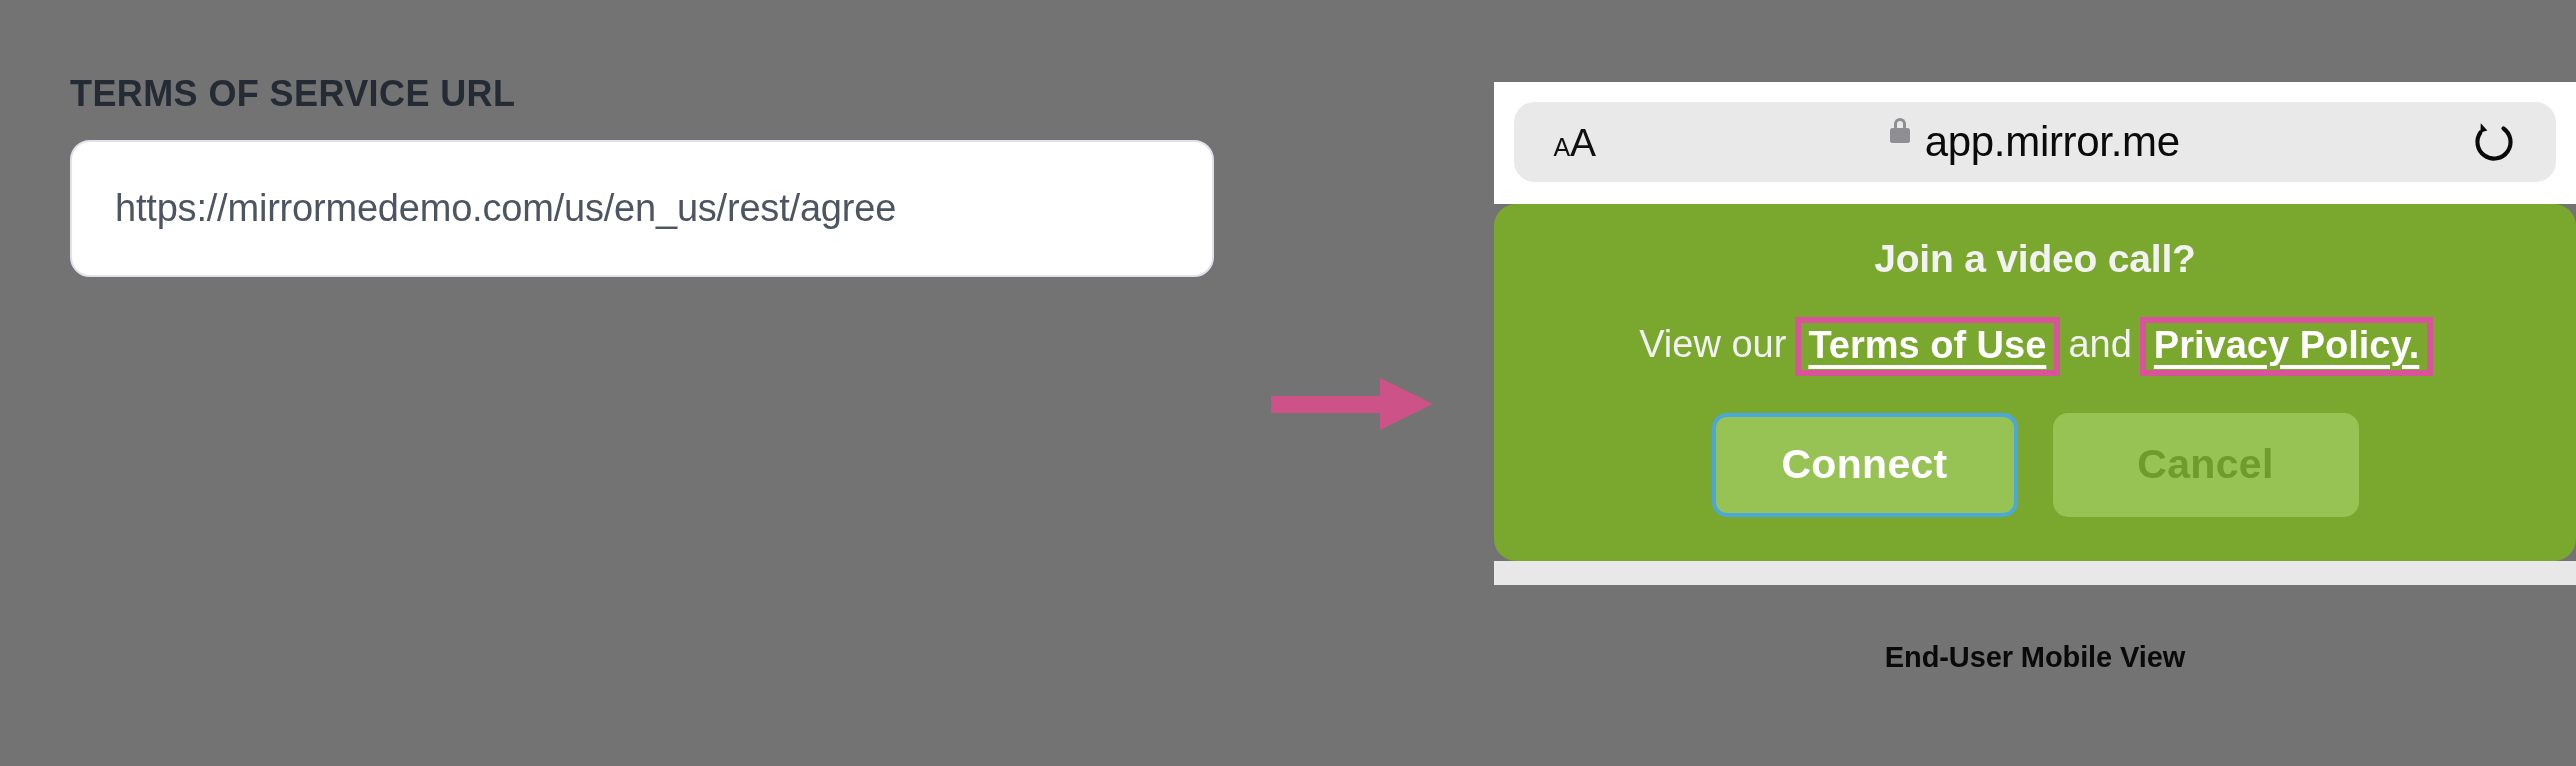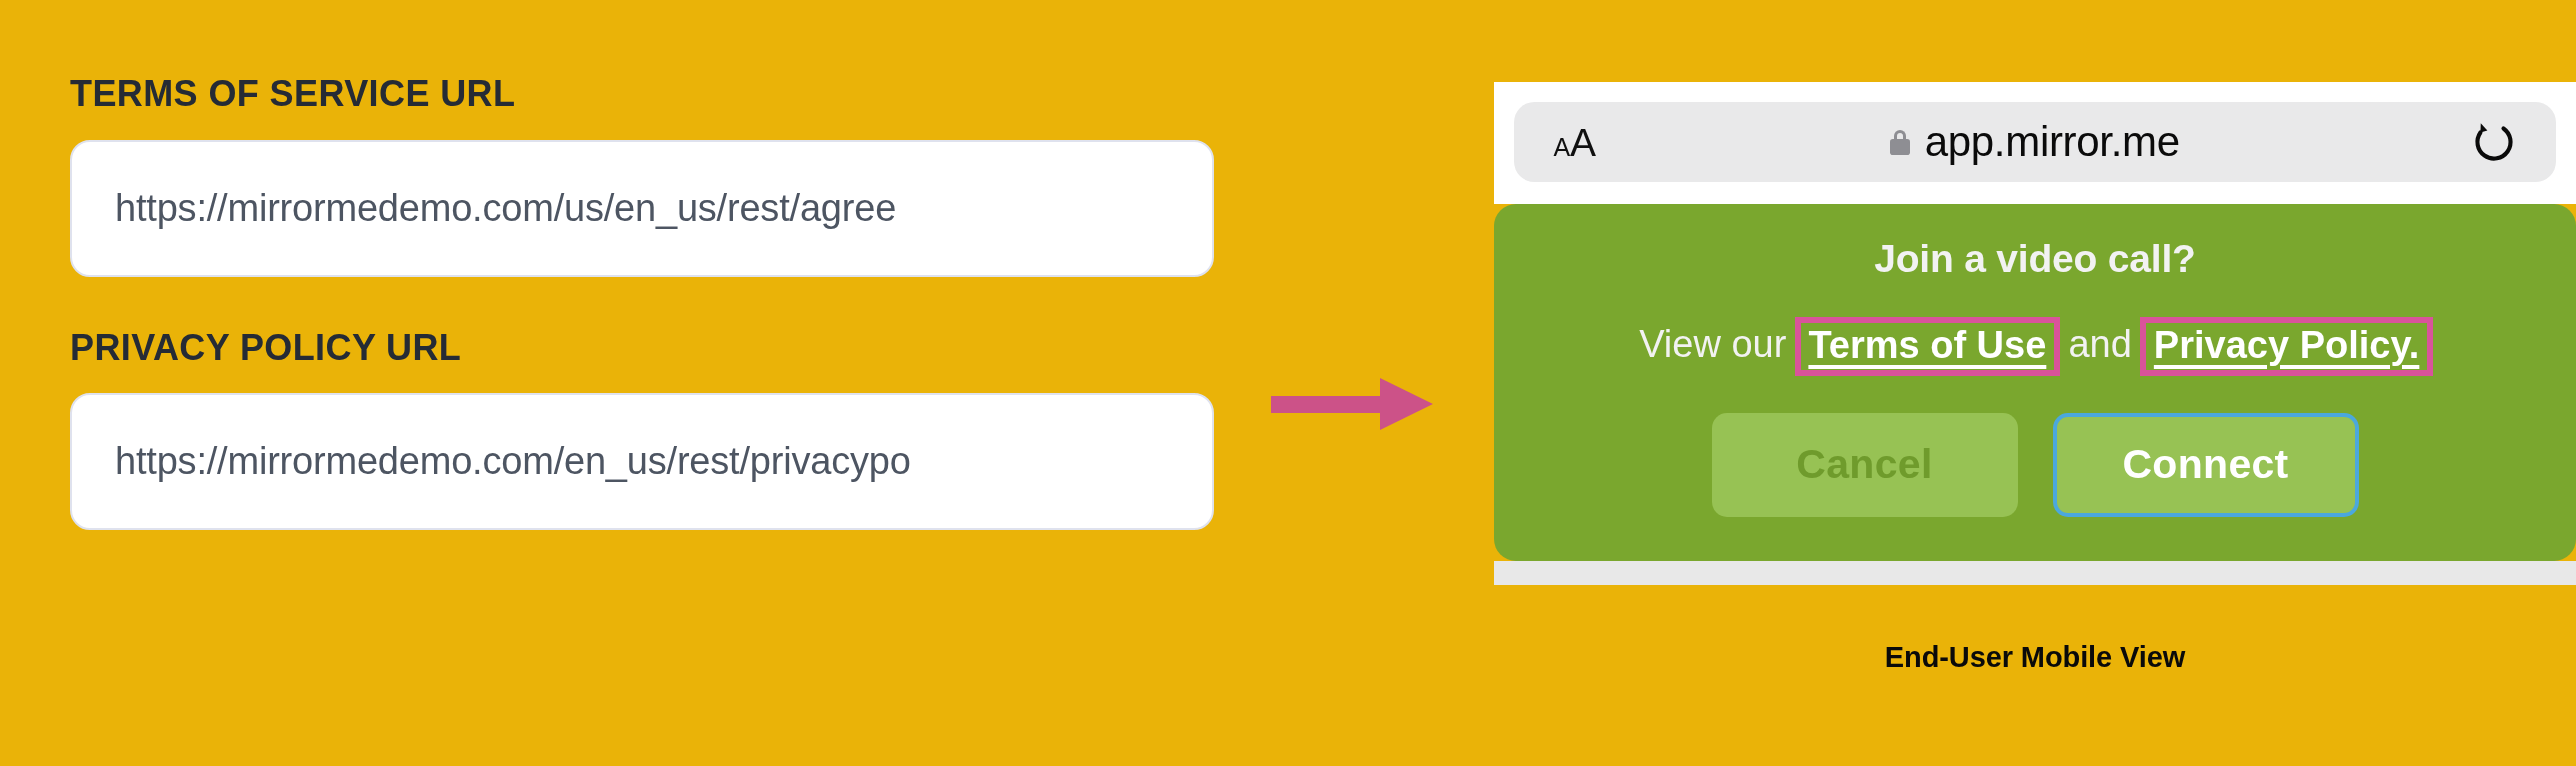--- a/index.html
+++ b/index.html
@@ -9,21 +9,21 @@
     height: 766px;
     background: #ffffff;
     font-family: "Liberation Sans", sans-serif;
     overflow: hidden;
   }
 
   #root {
     position: relative;
     width: 2576px;
     height: 766px;
-    background: #eab308;
+    background: #737373;
   }
 
   
   .form-panel {
     position: absolute;
     left: 70px;
     top: 74px;
     width: 1158px;
   }
 
@@ -115,21 +115,21 @@
     line-height: 1;
     flex: 0 0 auto;
   }
   .aa-icon .small { font-size: 25px; }
   .aa-icon .big   { font-size: 39px; }
 
   .url-center {
     position: absolute;
     left: 0; right: 0;
     display: flex;
-    align-items: center;
+    align-items: flex-start;
     justify-content: center;
     gap: 15px;
     pointer-events: none;
   }
 
   .lock-icon {
     position: relative;
     width: 19.5px;
     height: 25px;
     flex: 0 0 auto;
@@ -256,26 +256,20 @@
 
   <div class="form-panel">
 
     <div class="field-group">
       <div class="field-label">TERMS OF SERVICE URL</div>
       <div class="text-input">
         <span class="value" title="https://mirrormedemo.com/us/en_us/rest/agree">https://mirrormedemo.com/us/en_us/rest/agree</span>
       </div>
     </div>
 
-    <div class="field-group">
-      <div class="field-label">PRIVACY POLICY URL</div>
-      <div class="text-input">
-        <span class="value" title="https://mirrormedemo.com/en_us/rest/privacypo">https://mirrormedemo.com/en_us/rest/privacypo</span>
-      </div>
-    </div>
 
   </div>
 
   <div class="arrow">
     <div class="shaft"></div>
     <div class="head"></div>
   </div>
 
   <div class="mobile-mock">
 
@@ -304,22 +298,22 @@
       </div>
     </div>
 
     <div class="green-panel">
 
       <div class="panel-title">Join a video call?</div>
 
       <div class="panel-sub"><span>View our </span><span class="hl-box"><a class="policy-link" href="#">Terms of Use</a></span><span> and </span><span class="hl-box"><a class="policy-link" href="#">Privacy Policy.</a></span></div>
 
       <div class="btn-row">
+        <button class="btn btn-connect">Connect</button>
         <button class="btn btn-cancel">Cancel</button>
-        <button class="btn btn-connect">Connect</button>
       </div>
 
     </div>
 
     <div class="panel-footer-strip"></div>
 
     <div class="caption">End-User Mobile View</div>
 
   </div>
 

